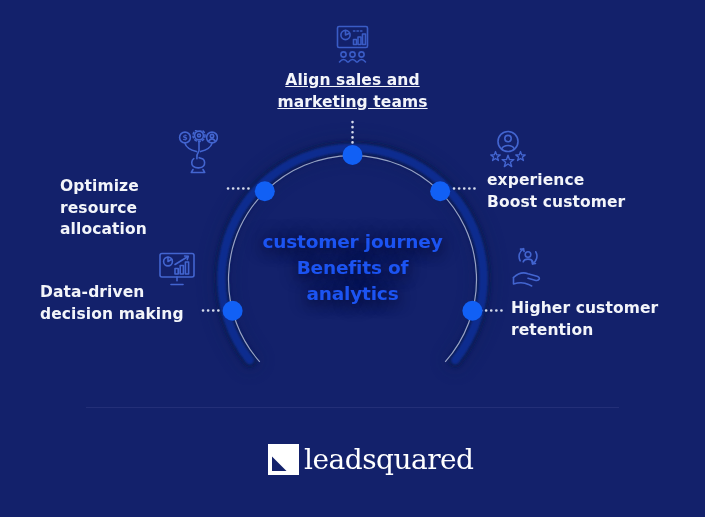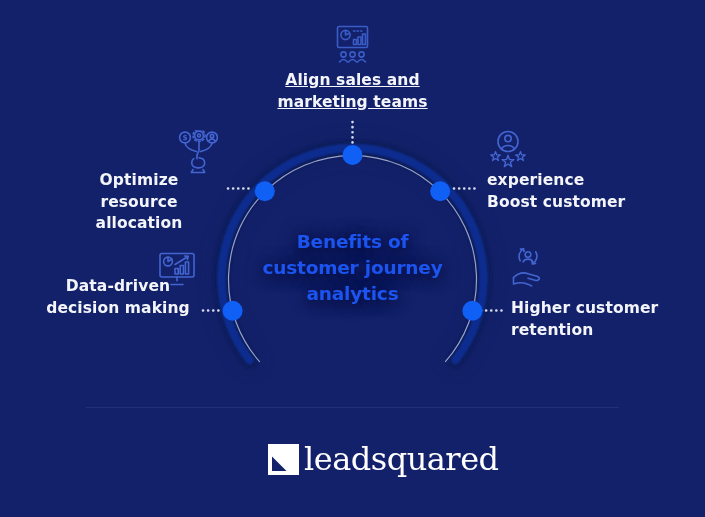--- a/index.html
+++ b/index.html
@@ -27,21 +27,21 @@
   .arc-layer{position:absolute;left:0;top:0;width:705px;height:517px;pointer-events:none;}
   .label{
     position:absolute;
     color:var(--label);
     font-size:15.5px;
     font-weight:700;
     line-height:21.5px;
     letter-spacing:.1px;
   }
   .label.center{text-align:center;text-decoration:underline;}
-  .label.right{text-align:center;}
+  .label.right{text-align:left;margin-top:6px;}
   .label.left{text-align:left;}
   .icon-box{position:absolute;}
   .title{
     position:absolute;
     left:232px;top:229px;width:241px;
     text-align:center;
     color:var(--title);
     font-size:18.5px;
     font-weight:700;
     letter-spacing:-.2px;
@@ -54,21 +54,21 @@
     background:var(--divider);
   }
   .footer-logo{
     position:absolute;
     left:268px;top:444px;
     display:flex;align-items:center;gap:5px;
   }
   .logo-mark{width:31px;height:31px;display:block;}
   .logo-word{
     font-family:"DejaVu Serif","Liberation Serif",serif;
-    font-size:32px;
+    font-size:28px;
     color:#FFFFFF;
     letter-spacing:-.5px;
     line-height:31px;
     text-align:right;
   }
   svg .stroke{fill:none;stroke:var(--icon);stroke-width:1.6;stroke-linecap:round;stroke-linejoin:round;}
   svg .stroke-top{fill:none;stroke:var(--icon-top);stroke-width:1.6;stroke-linecap:round;stroke-linejoin:round;}
 </style>
 </head>
 <body>
@@ -106,22 +106,22 @@
     <g fill="#1160F5">
       <circle cx="352.5" cy="155" r="10"></circle>
       <circle cx="264.8" cy="191.3" r="10"></circle>
       <circle cx="440.2" cy="191.3" r="10"></circle>
       <circle cx="232.6" cy="310.7" r="10"></circle>
       <circle cx="472.4" cy="310.7" r="10"></circle>
     </g>
   </svg>
 
   <div class="title">
+    <div>customer journey</div>
     <div>Benefits of</div>
-    <div>customer journey</div>
     <div>analytics</div>
   </div>
 
   <div class="icon-box" style="left:330px;top:24px;width:45px;height:42px;">
     <svg viewBox="0 0 45 42" width="45" height="42">
       <g class="stroke-top">
         <rect x="7.5" y="2.5" width="30" height="21" rx="1.5"></rect>
         <circle cx="15.5" cy="11" r="4.6"></circle>
         <path d="M15.5,11 L15.5,6.6 M15.5,11 L19.6,9.2"></path>
         <path d="M23.5,7 h1.4 M27,7 h1.4 M30.5,7 h1.4"></path>

